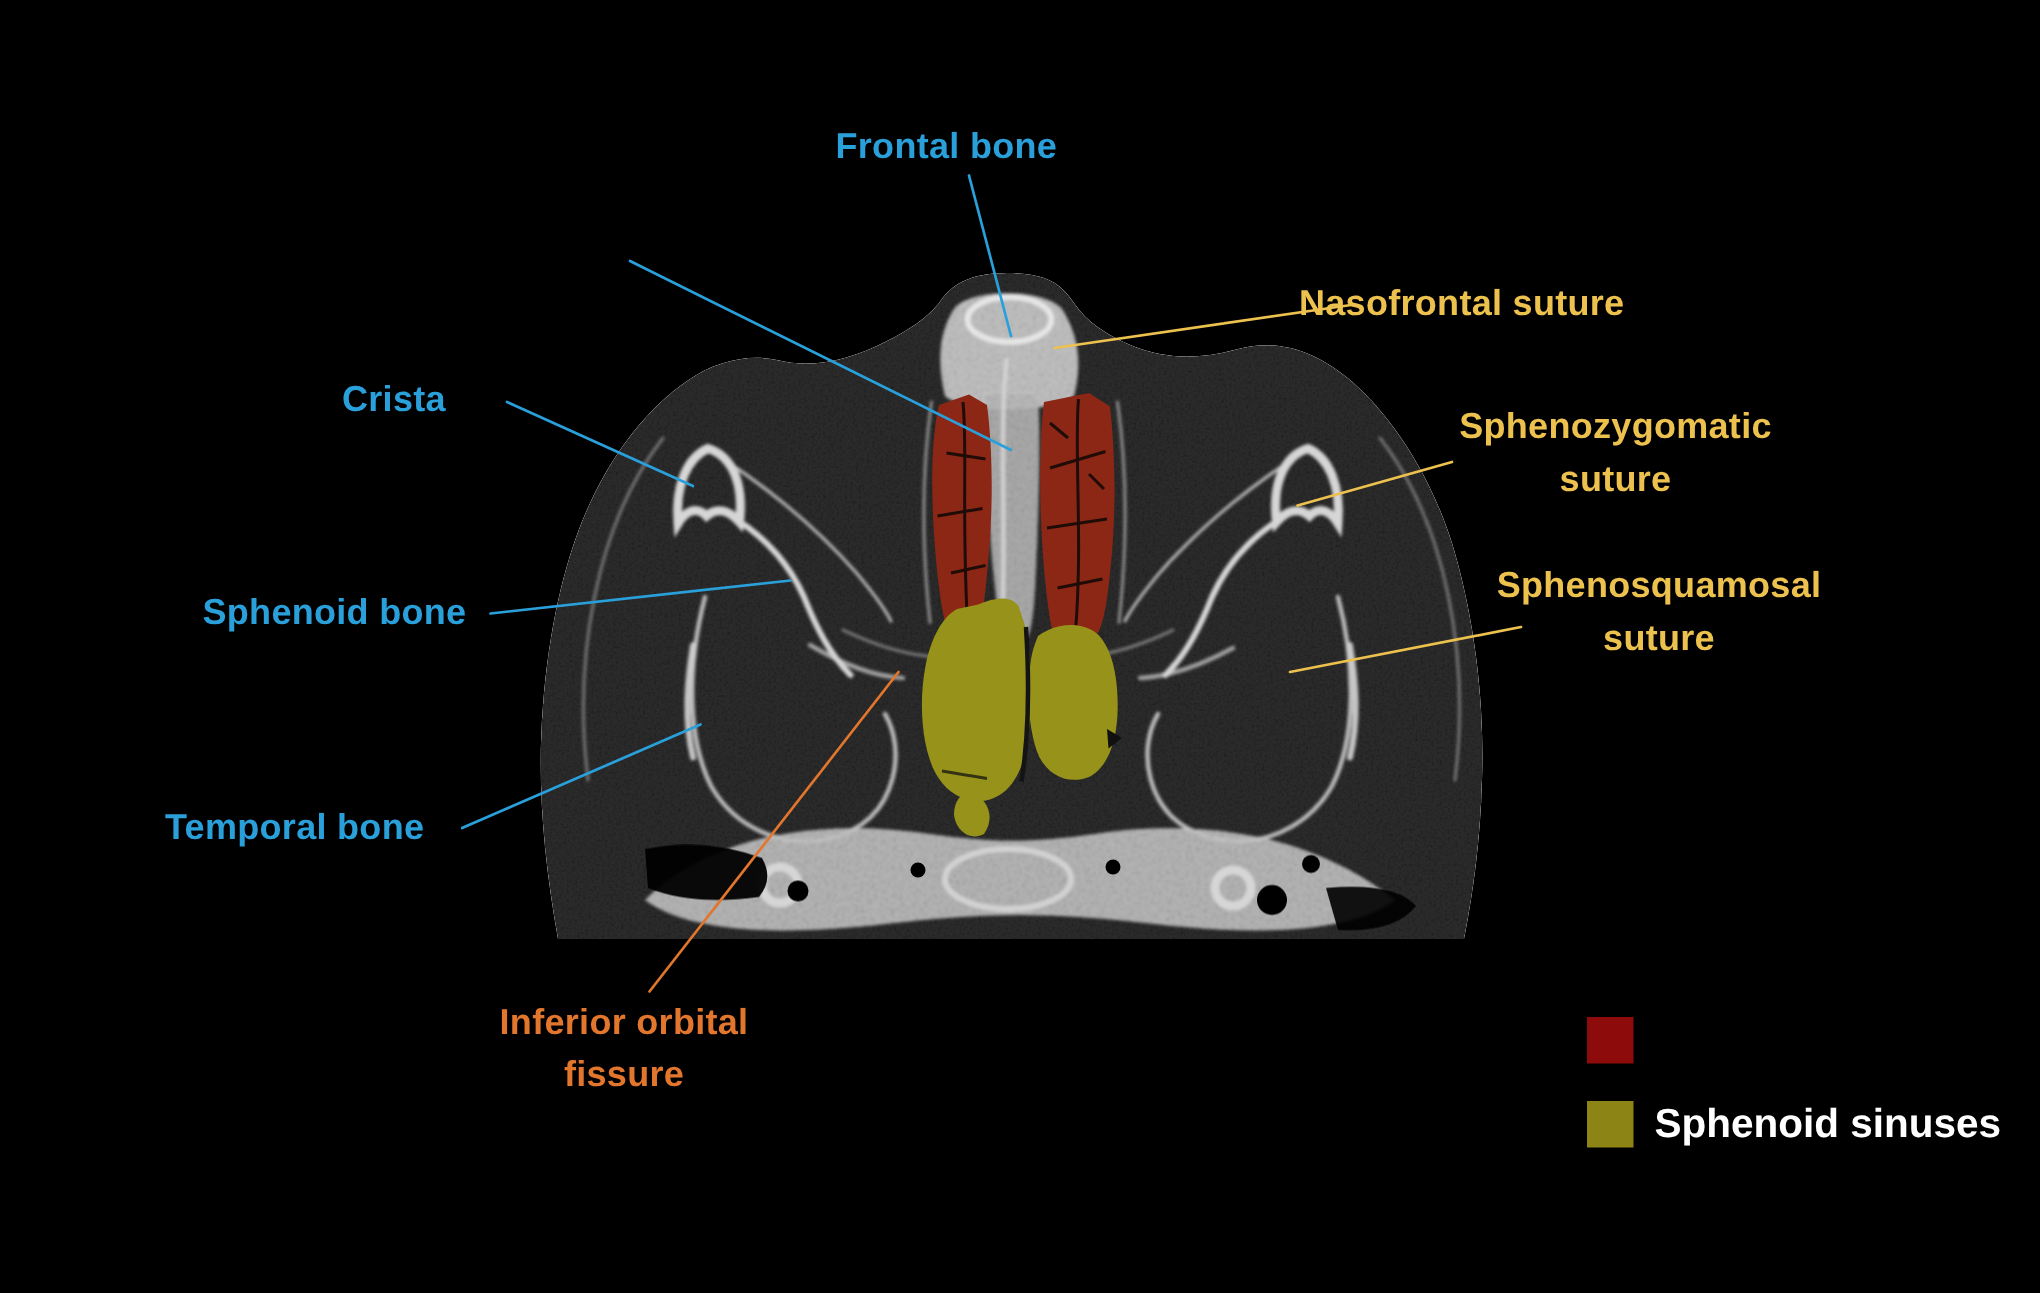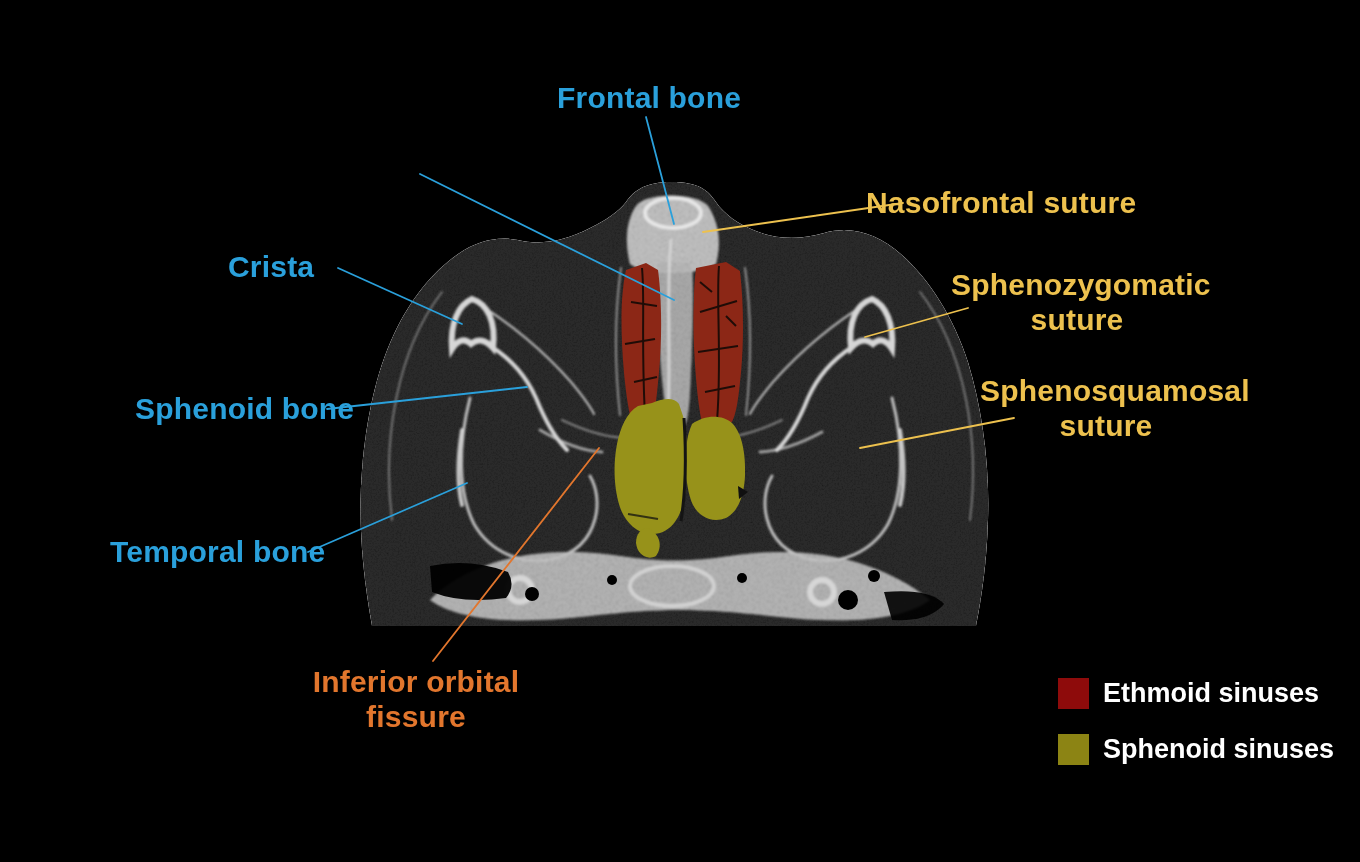--- a/index.html
+++ b/index.html
@@ -3,21 +3,21 @@
 <meta charset="utf-8">
 <style>
   :root{
     --blue:#2AA0DB; --yellow:#EDC14E; --orange:#E2762D;
     --white:#FFFFFF; --ethmoid:#8E0B0B; --sphenoid:#8C8414; --bg:#000000;
   }
   html,body{margin:0;padding:0;background:var(--bg);}
   #stage{position:relative;width:1360px;height:862px;background:var(--bg);overflow:hidden;
          font-family:"Liberation Sans","DejaVu Sans",sans-serif;}
   #ct{position:absolute;left:0;top:0;}
-  .lbl{position:absolute;font-size:30px;font-weight:600;letter-spacing:0.2px;
+  .lbl{position:absolute;font-size:24px;font-weight:600;letter-spacing:0.2px;
        white-space:nowrap;line-height:35px;}
   .lbl.center{text-align:center;white-space:normal;}
   .blue{color:var(--blue);} .yellow{color:var(--yellow);} .orange{color:var(--orange);}
   #legend{position:absolute;left:1058px;top:678px;}
   .legend-row{display:flex;align-items:center;margin-bottom:25px;}
   .swatch{width:31px;height:31px;margin-right:14px;flex:0 0 auto;}
   .legend-label{color:var(--white);font-size:27px;font-weight:600;white-space:nowrap;}
 </style>
 </head>
 <body>
@@ -177,21 +177,20 @@
   <div class="lbl blue" style="left:135px;top:391px;">Sphenoid bone</div>
   <div class="lbl blue" style="left:110px;top:534px;">Temporal bone</div>
   <div class="lbl yellow" style="left:866px;top:185px;">Nasofrontal suture</div>
   <div class="lbl yellow center" style="left:951px;top:267px;width:252px;">Sphenozygomatic suture</div>
   <div class="lbl yellow center" style="left:980px;top:373px;width:252px;">Sphenosquamosal suture</div>
   <div class="lbl orange center" style="left:296px;top:664px;width:240px;">Inferior orbital fissure</div>
 
   <div id="legend">
     <div class="legend-row">
       <div class="swatch" style="background: rgb(142, 11, 11);"></div>
-      <div class="legend-label">Ethmoid sinuses</div>
     </div>
     <div class="legend-row">
       <div class="swatch" style="background: rgb(140, 132, 20);"></div>
       <div class="legend-label">Sphenoid sinuses</div>
     </div>
   </div>
 
 </div>
 
 </body></html>

